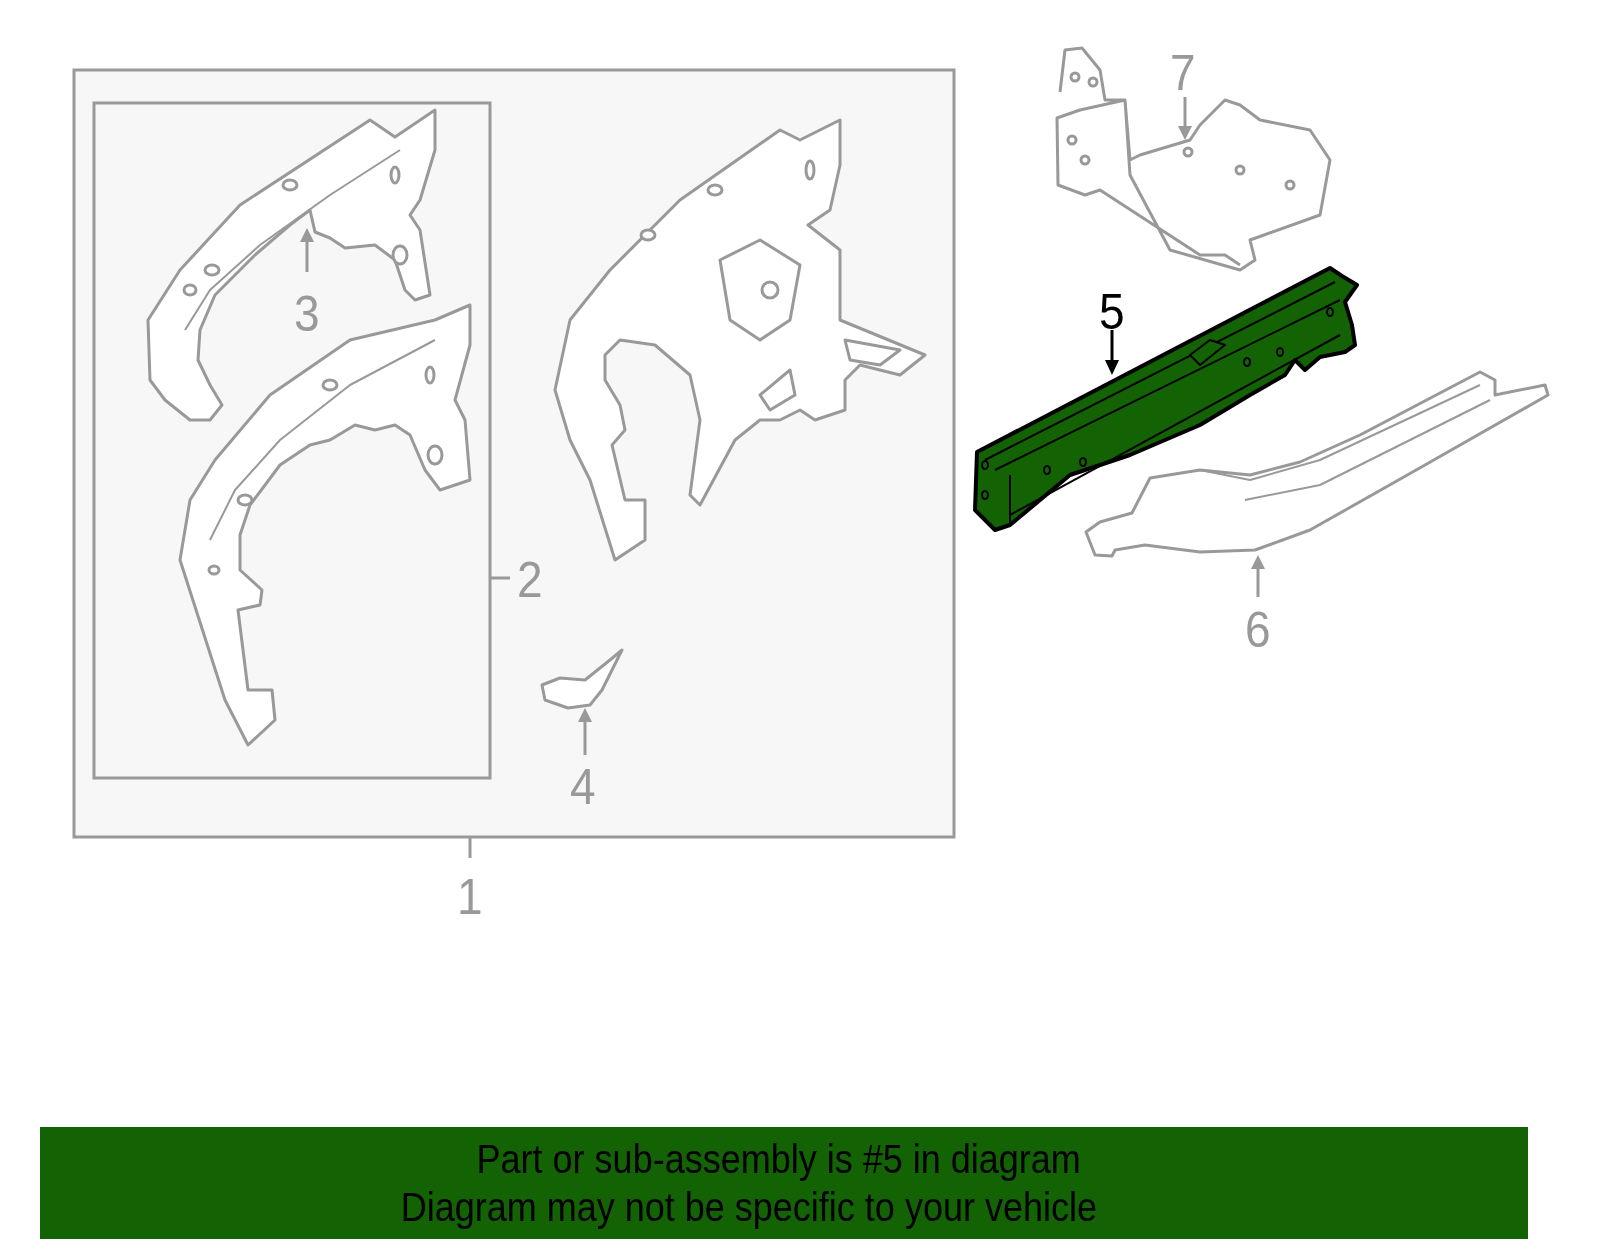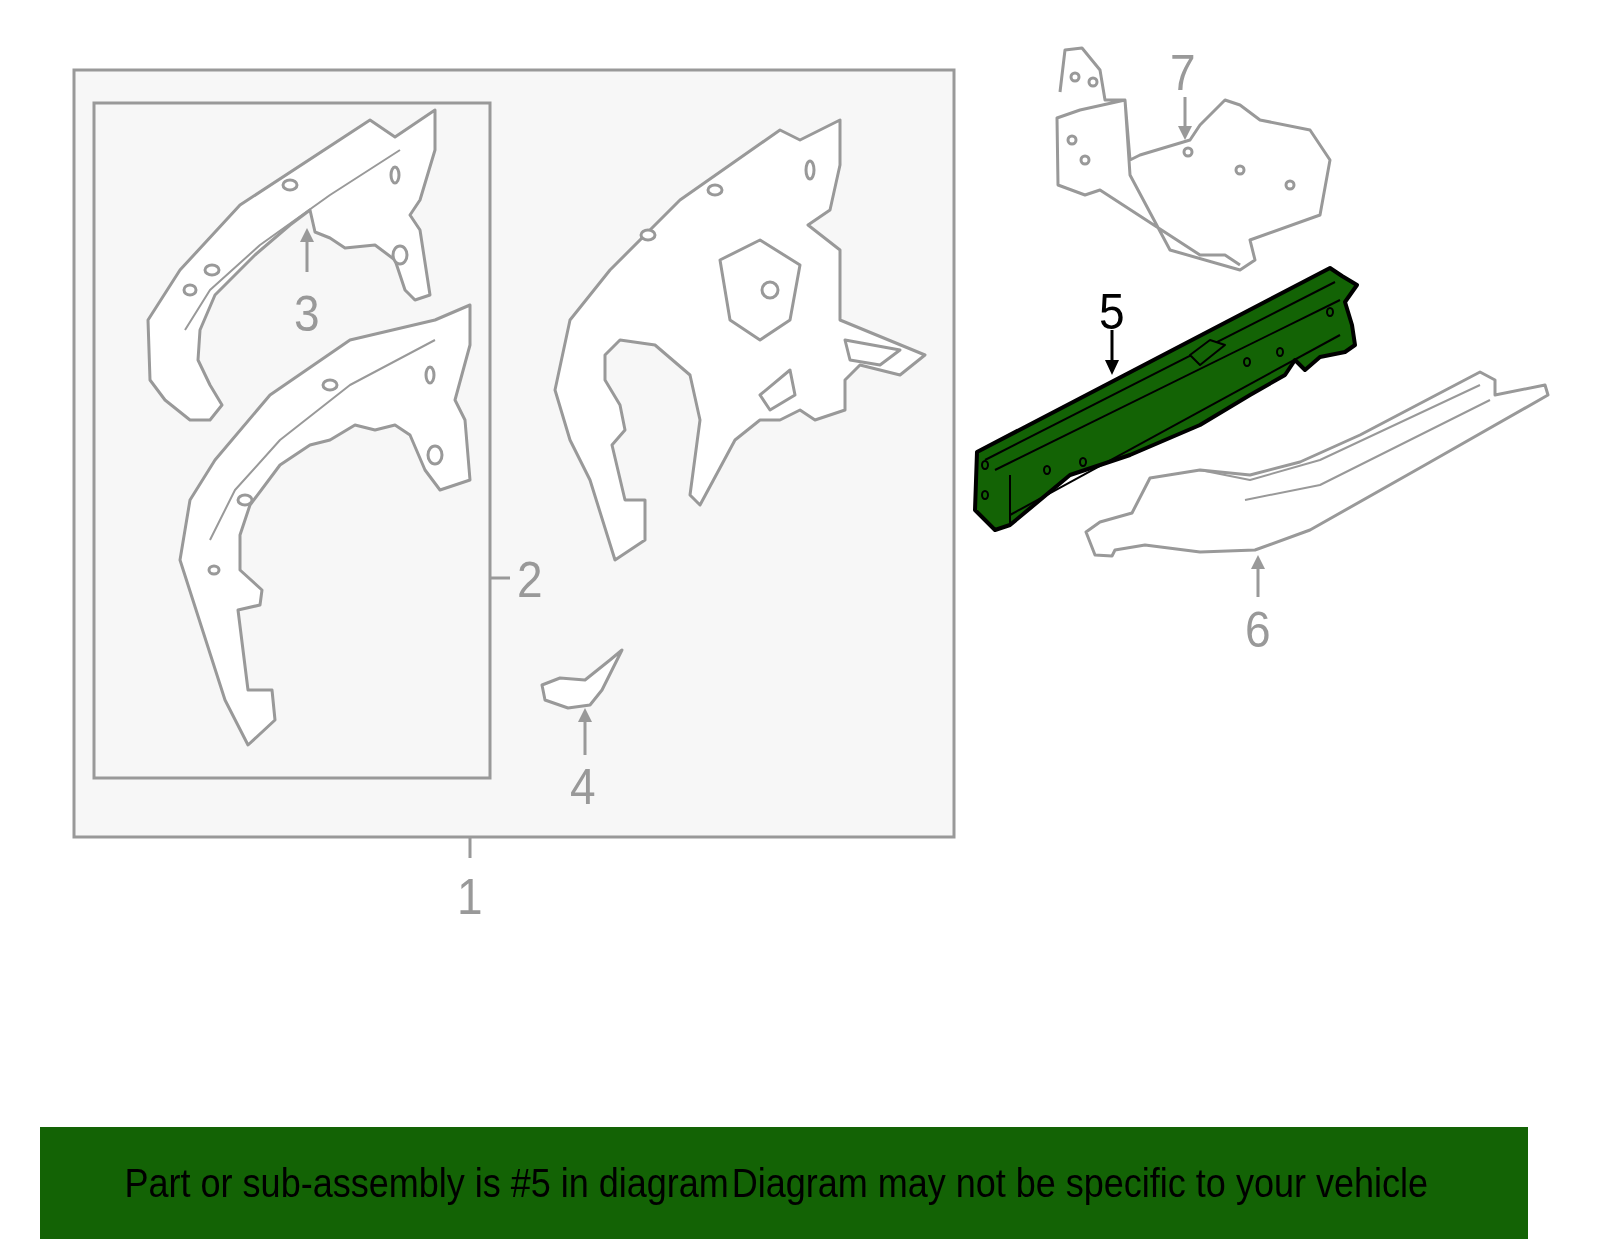--- a/index.html
+++ b/index.html
@@ -1,21 +1,21 @@
 <!DOCTYPE html>
 <html><head>
   <meta charset="utf-8">
   <style>
     html, body { margin: 0; padding: 0; background: #ffffff; }
     body { width: 1600px; height: 1249px; position: relative; overflow: hidden; font-family: "Liberation Sans", sans-serif; }
     .diagram { position: absolute; left: 0; top: 0; width: 1600px; height: 1100px; }
     .diagram svg { position: absolute; left: 0; top: 0; }
     .callout { position: absolute; font-family: "Liberation Sans", sans-serif; font-size: 50px; line-height: 1; color: #999999; transform: scaleX(0.92); transform-origin: left top; }
     .callout.active { color: #000000; }
-    .banner { position: absolute; left: 40px; top: 1127px; width: 1488px; height: 112px; background: #136305; display: flex; flex-direction: row; align-items: center; justify-content: center; }
+    .banner { position: absolute; left: 40px; top: 1127px; width: 1488px; height: 112px; background: #136305; display: flex; flex-direction: column; align-items: center; justify-content: center; }
     .banner-line { font-family: "Liberation Sans", sans-serif; font-size: 40px; line-height: 48px; color: #000000; transform: scaleX(0.9); white-space: nowrap; }
     .banner-line.l1 { margin-left: -10px; }
     .banner-line.l2 { margin-left: -70px; }
   </style>
 </head>
 <body>
 
 <div class="diagram">
   <svg width="1600" height="1100" viewBox="0 0 1600 1100">
 

